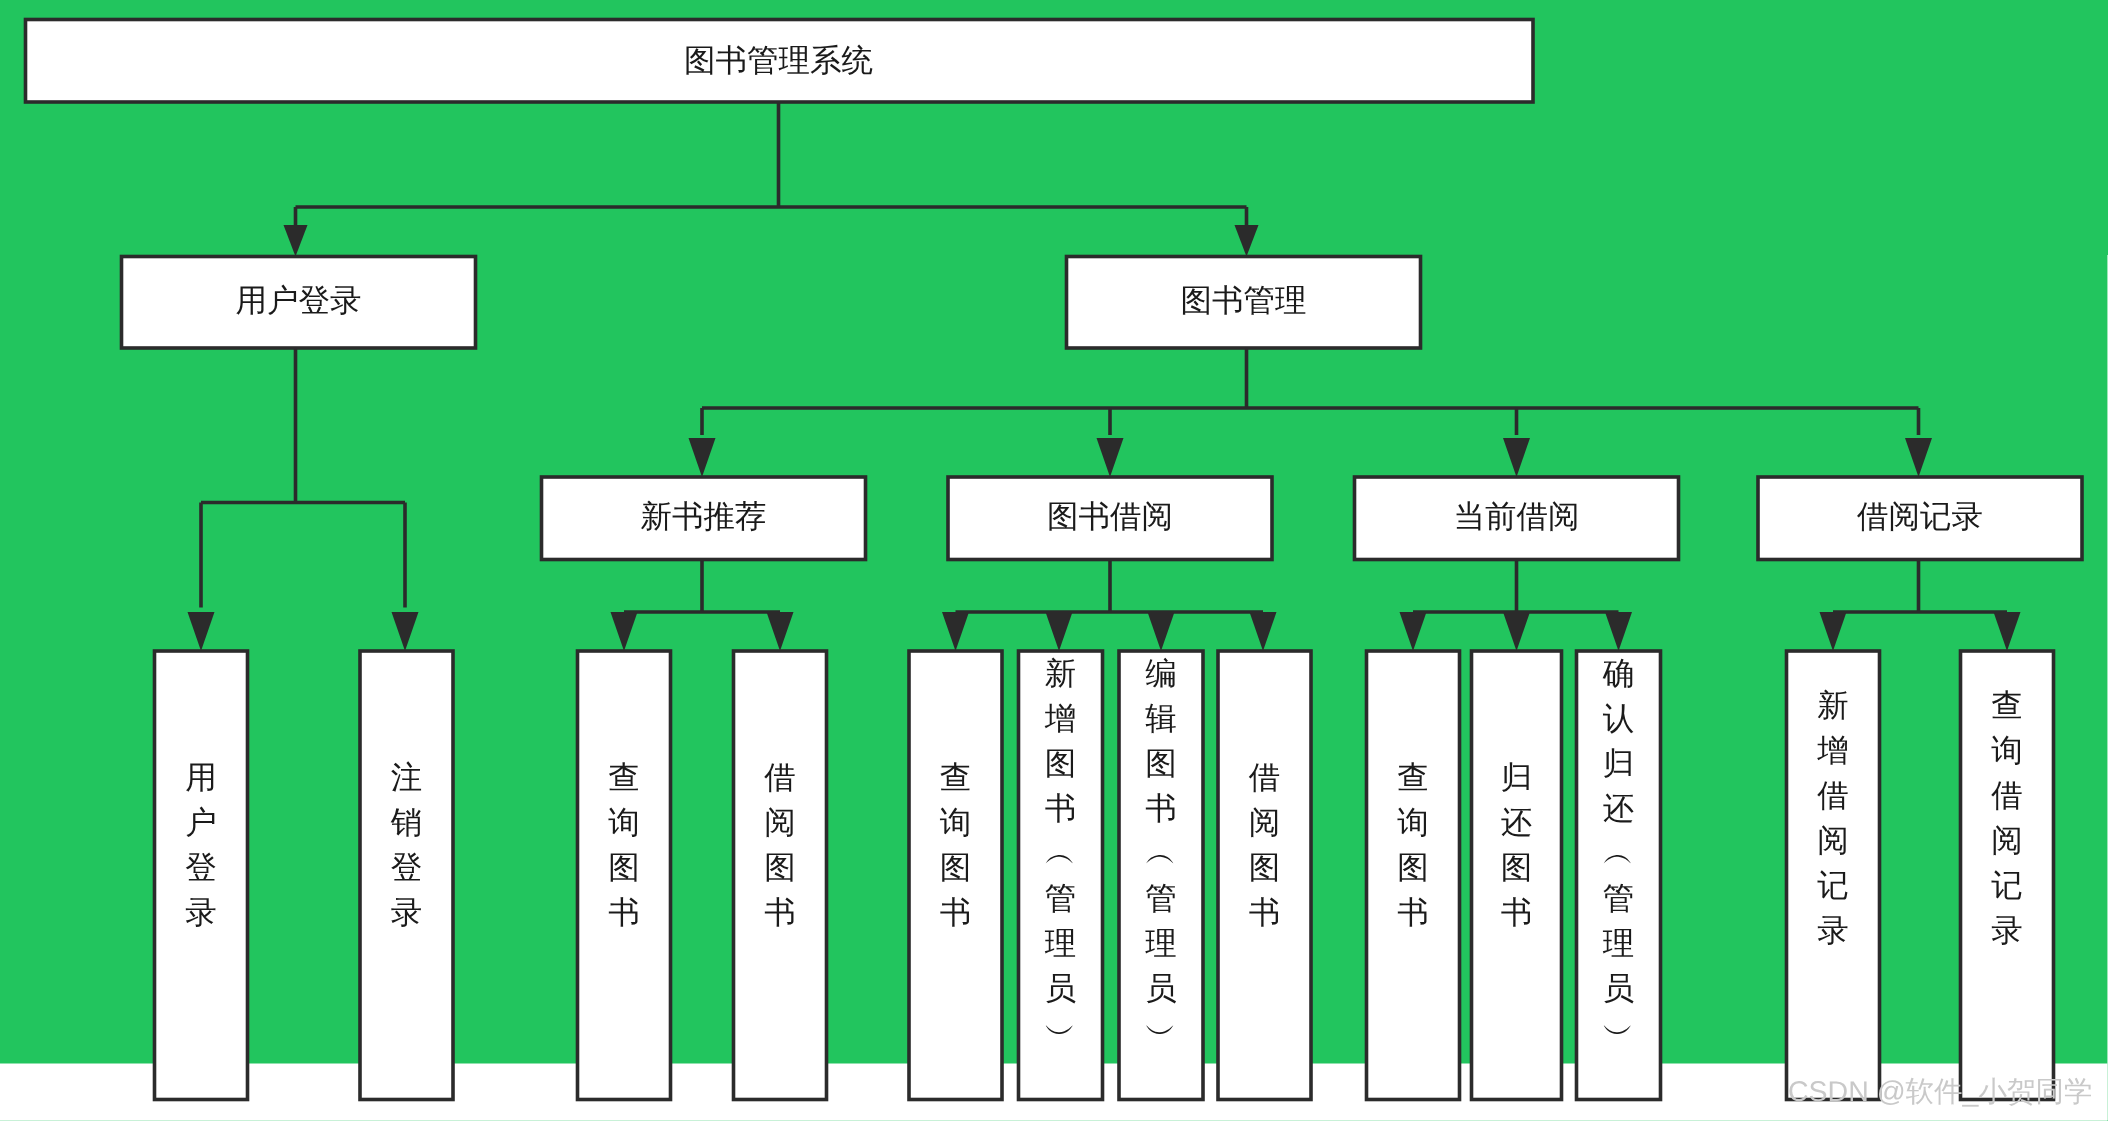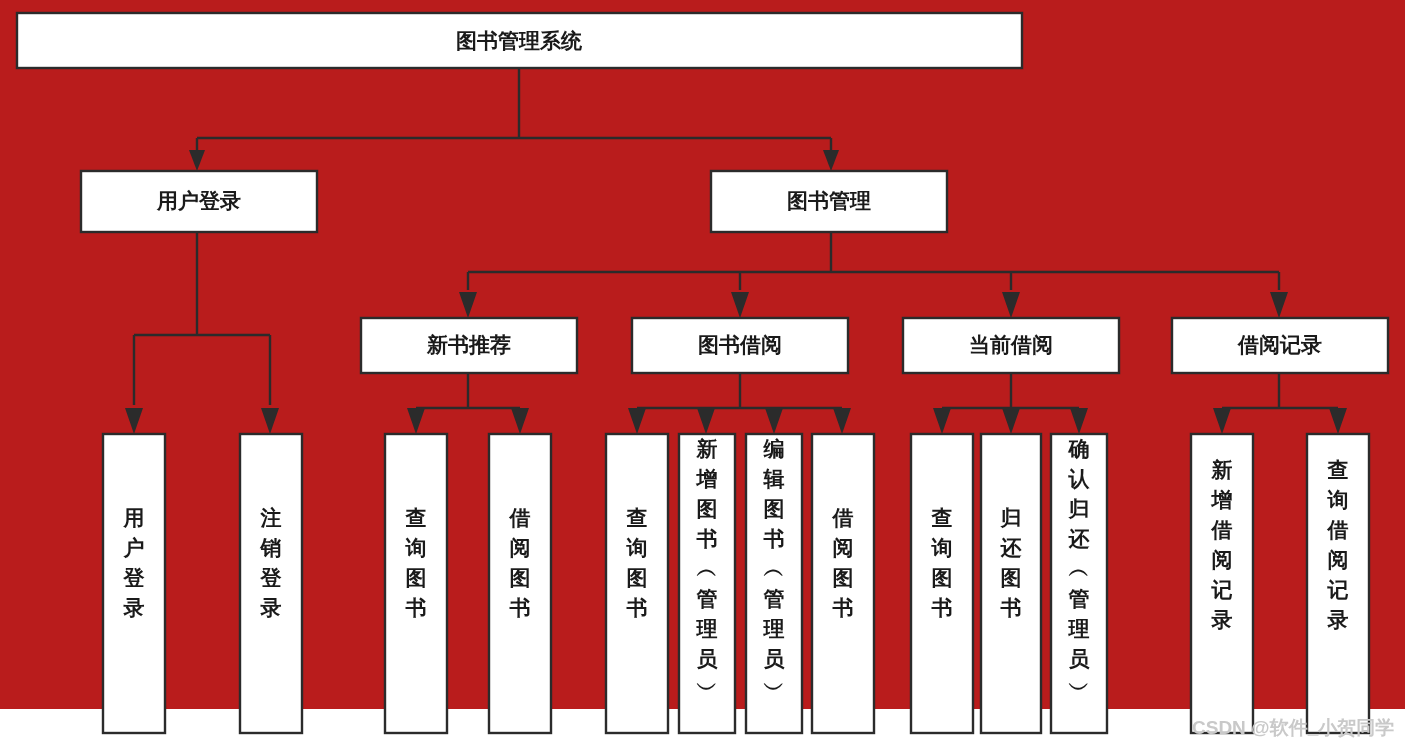--- a/index.html
+++ b/index.html
@@ -11,22 +11,21 @@
   body {
     width: 1405px;
     height: 747px;
     font-family: "Liberation Sans", "DejaVu Sans", sans-serif;
     overflow: hidden;
   }
   #diagram-root {
     position: relative;
     width: 1405px;
     height: 709px;
-    background: #b91c1c;
-    font-weight: bold;
+    background: #22c55e;
   }
   svg.diagram-canvas {
     position: absolute;
     left: 0;
     top: 0;
     width: 1405px;
     height: 747px;
     display: block;
   }
   .node-box {

